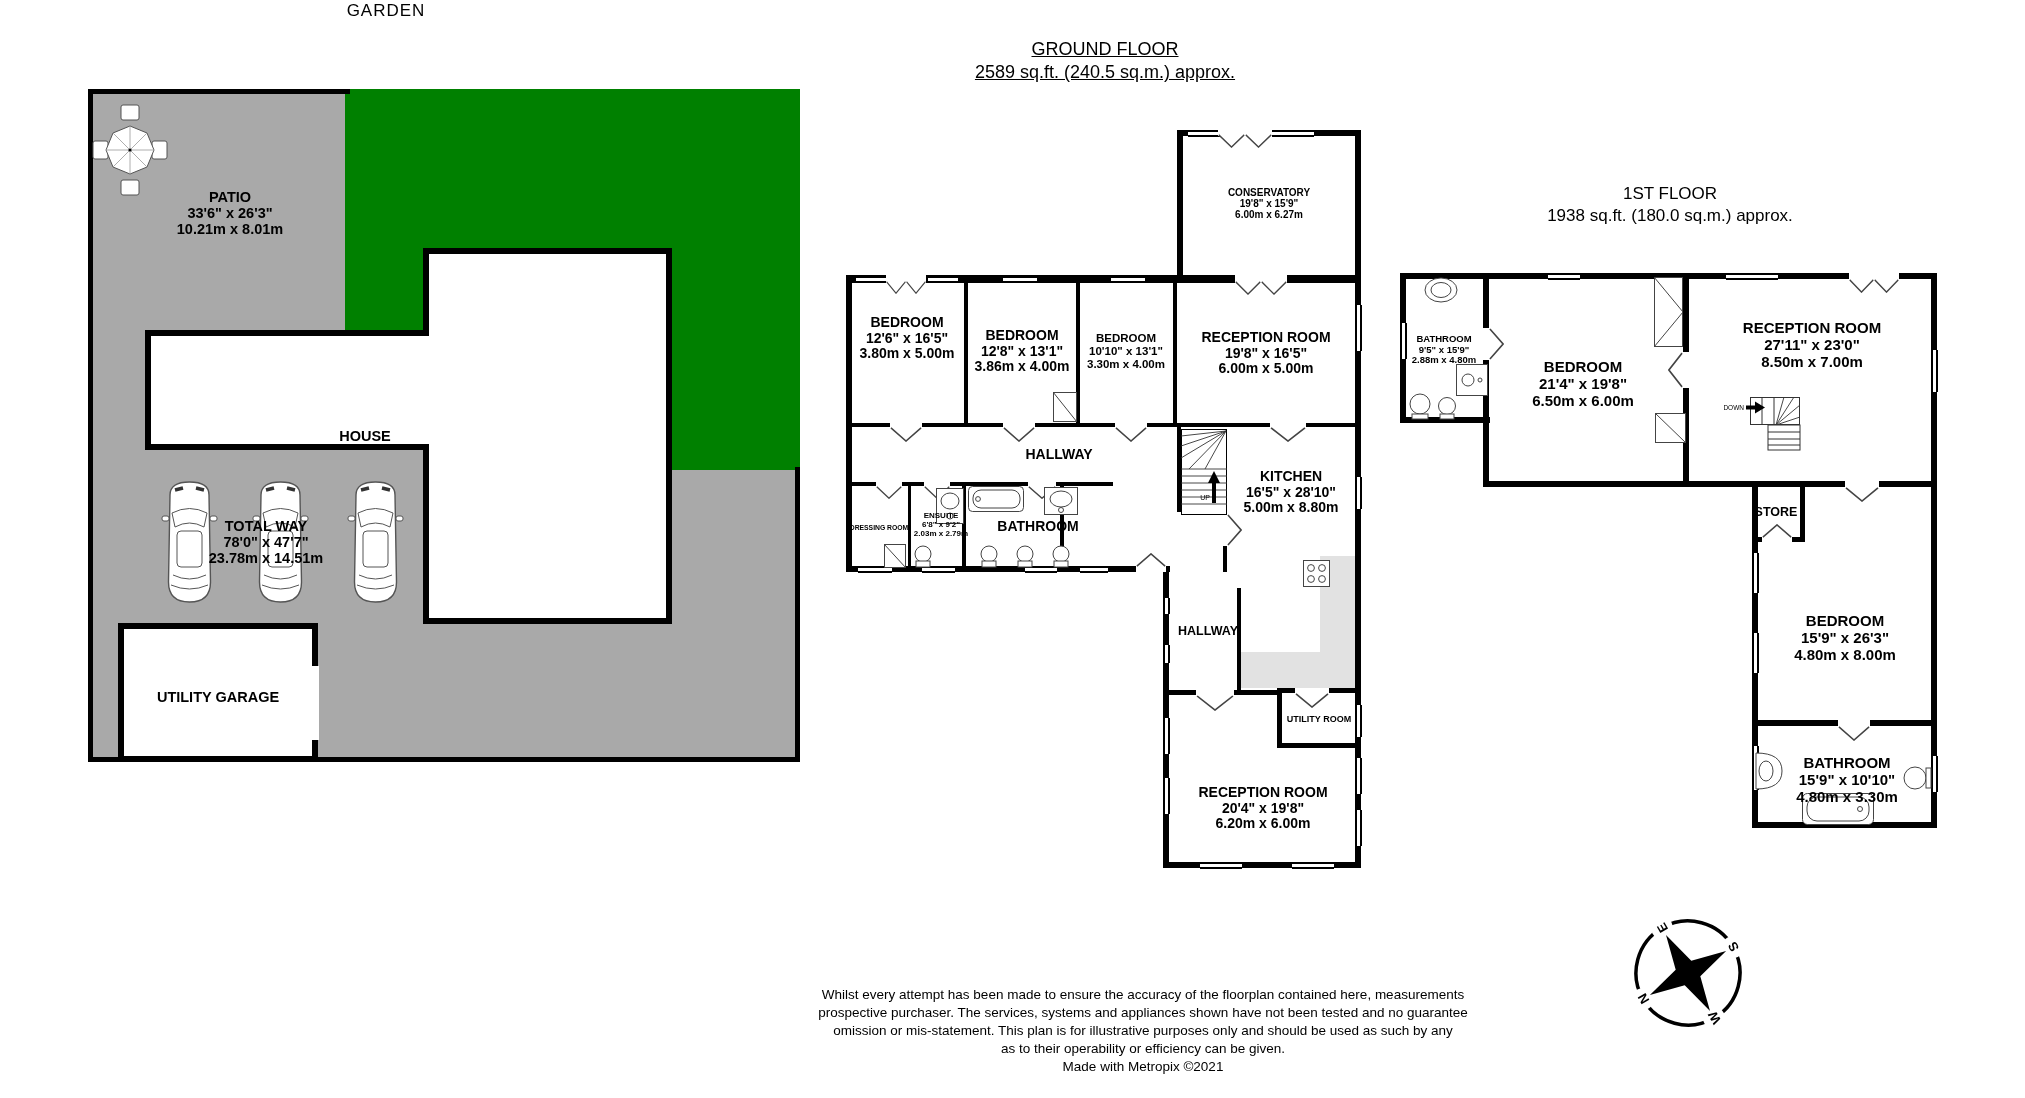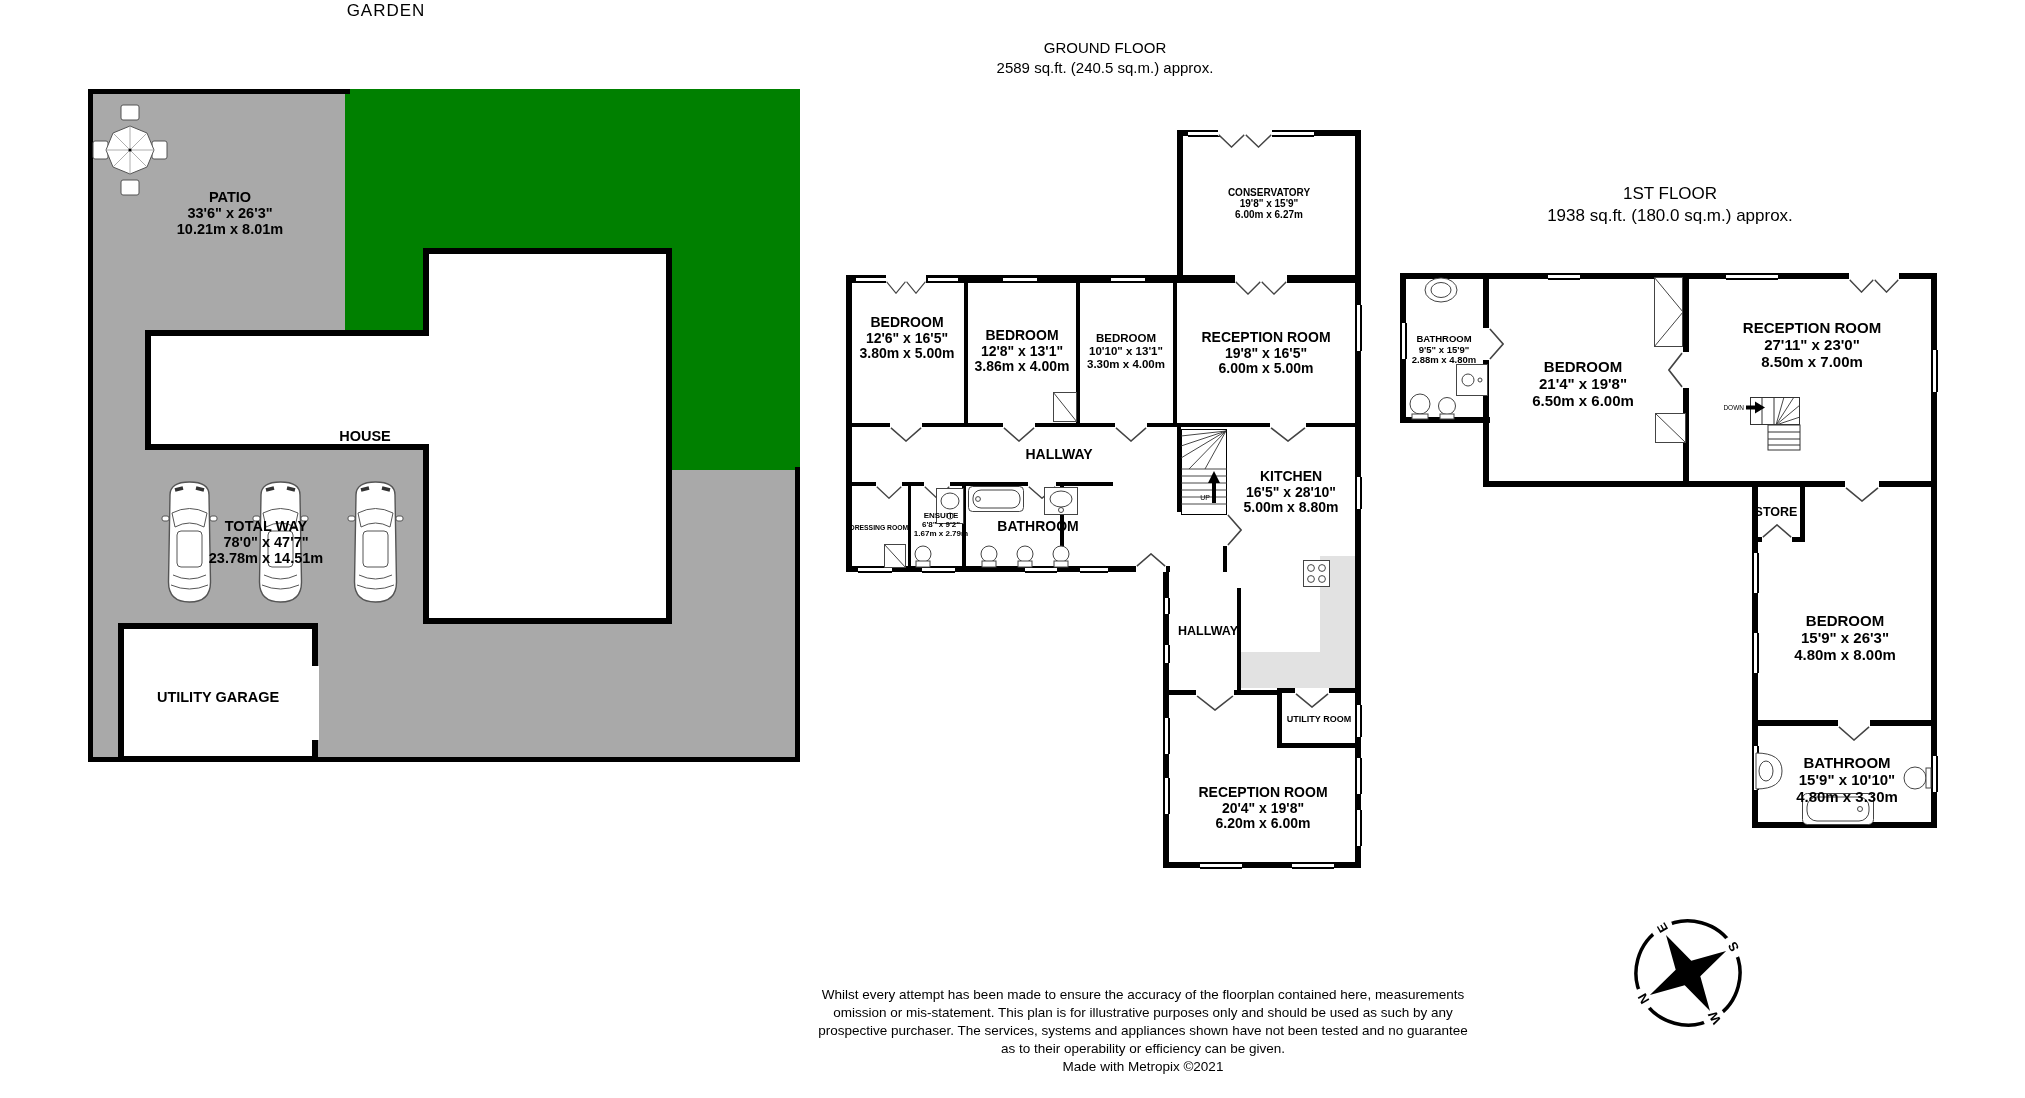--- a/index.html
+++ b/index.html
@@ -92,21 +92,21 @@
     <span>10.21m x 8.01m</span>
   </div>
   <div class="rl" style="left:295px;top:384px;width:140px;font-size:14.5px;margin-top:44px;">HOUSE</div>
   <div class="rl" style="left:166px;top:518px;width:200px;font-size:14.5px;">
     <span>TOTAL WAY</span>
     <span>78'0" x 47'7"</span>
     <span>23.78m x 14.51m</span>
   </div>
   <div class="rl" style="left:126px;top:689px;width:184px;font-size:14.5px;">UTILITY GARAGE</div>
 
-  <div class="hdr" style="left:950px;top:38px;width:310px;font-size:15px;">
+  <div class="hdr" style="left:950px;top:38px;width:310px;font-size:18px;text-decoration:underline;">
     <div>GROUND FLOOR</div>
     <div>2589 sq.ft. (240.5 sq.m.) approx.</div>
   </div>
 
   <div class="wl" style="left:1177px;top:130px;width:184px;height:6px;"></div>
   <div class="wl" style="left:1177px;top:130px;width:6px;height:151px;"></div>
   <div class="wl" style="left:1355px;top:130px;width:6px;height:151px;"></div>
   <div class="wl" style="left:846px;top:275px;width:515px;height:8px;"></div>
   <div class="wl" style="left:846px;top:277px;width:6px;height:295px;"></div>
   <div class="wl" style="left:1355px;top:281px;width:6px;height:587px;"></div>
@@ -309,21 +309,21 @@
   <div class="rl" style="left:1186px;top:330px;width:160px;font-size:14px;">
     <span>RECEPTION ROOM</span>
     <span>19'8" x 16'5"</span>
     <span>6.00m x 5.00m</span>
   </div>
   <div class="rl" style="left:989px;top:447px;width:140px;font-size:14px;">HALLWAY</div>
   <div class="rl" style="left:847px;top:524px;width:64px;font-size:6.8px;">DRESSING ROOM</div>
   <div class="rl" style="left:904px;top:512px;width:74px;font-size:8px;">
     <span>ENSUITE</span>
     <span>6'8" x 9'2"</span>
-    <span>1.67m x 2.79m</span>
+    <span>2.03m x 2.79m</span>
   </div>
   <div class="rl" style="left:978px;top:519px;width:120px;font-size:14px;">BATHROOM</div>
   <div class="rl" style="left:1211px;top:469px;width:160px;font-size:14px;">
     <span>KITCHEN</span>
     <span>16'5" x 28'10"</span>
     <span>5.00m x 8.80m</span>
   </div>
   <div class="rl" style="left:1167px;top:624px;width:82px;font-size:12.5px;">HALLWAY</div>
   <div class="rl" style="left:1277px;top:714px;width:84px;font-size:9px;">UTILITY ROOM</div>
   <div class="rl" style="left:1183px;top:785px;width:160px;font-size:14px;">
@@ -471,22 +471,22 @@
     <span>4.80m x 8.00m</span>
   </div>
   <div class="rl" style="left:1756px;top:755px;width:182px;font-size:15px;">
     <span>BATHROOM</span>
     <span>15'9" x 10'10"</span>
     <span>4.80m x 3.30m</span>
   </div>
 
   <div class="hdr" style="left:668px;top:986px;width:950px;font-size:13.5px;line-height:1.33;">
     <div>Whilst every attempt has been made to ensure the accuracy of the floorplan contained here, measurements</div>
+    <div>prospective purchaser. The services, systems and appliances shown have not been tested and no guarantee</div>
     <div>omission or mis-statement. This plan is for illustrative purposes only and should be used as such by any</div>
-    <div>prospective purchaser. The services, systems and appliances shown have not been tested and no guarantee</div>
     <div>as to their operability or efficiency can be given.</div>
     <div>Made with Metropix ©2021</div>
   </div>
 
   <svg class="abs" style="left:1627px;top:912px;" width="122" height="122" viewBox="0 0 122 122">
     <g transform="rotate(-120 61 61)">
       <circle cx="61" cy="61" r="52" fill="none" stroke="#000" stroke-width="3.5"></circle>
       <circle cx="61" cy="9" r="11" fill="#fff"></circle>
         <circle cx="113" cy="61" r="11" fill="#fff"></circle>
       <circle cx="61" cy="113" r="11" fill="#fff"></circle>

